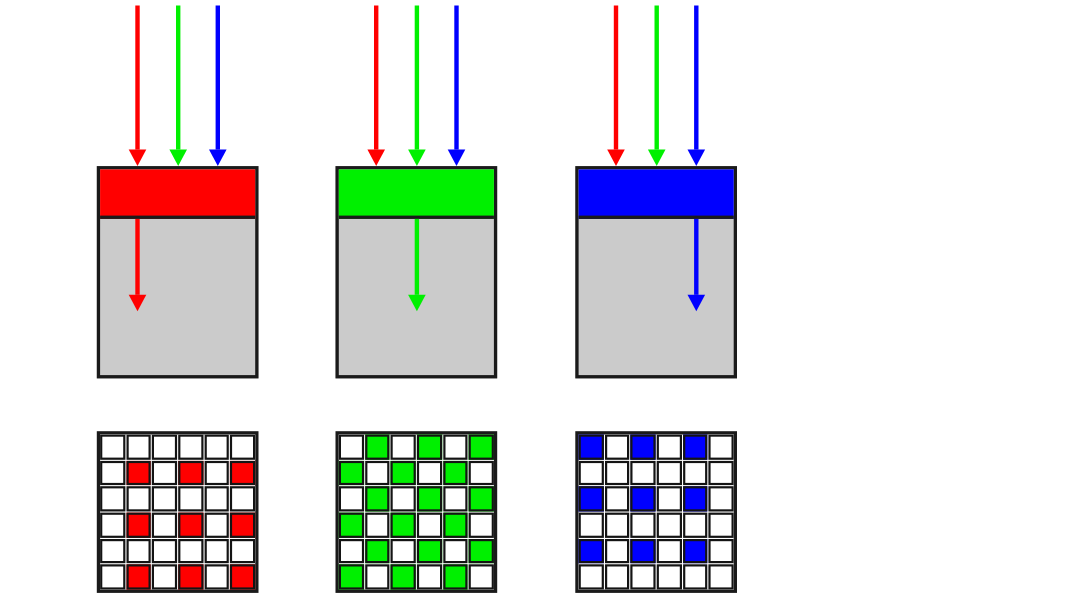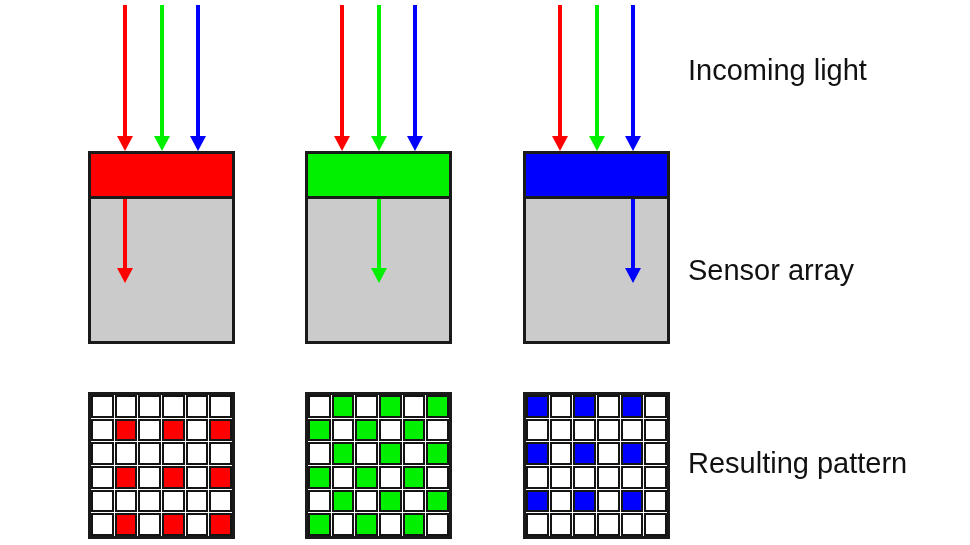--- a/index.html
+++ b/index.html
@@ -212,16 +212,13 @@
           <div class="pattern-cell" style="background: rgb(255, 255, 255);"></div>
           <div class="pattern-cell" style="background: rgb(255, 255, 255);"></div>
           <div class="pattern-cell" style="background: rgb(255, 255, 255);"></div>
           <div class="pattern-cell" style="background: rgb(255, 255, 255);"></div>
           <div class="pattern-cell" style="background: rgb(255, 255, 255);"></div>
           <div class="pattern-cell" style="background: rgb(255, 255, 255);"></div>
         </div>
   </div>
 </div>
 
-  <div class="label" style="top:70px">Incoming light</div>
-  <div class="label" style="top:270px">Sensor array</div>
-  <div class="label" style="top:463px">Resulting pattern</div>
 </div>
 
 </body></html>

